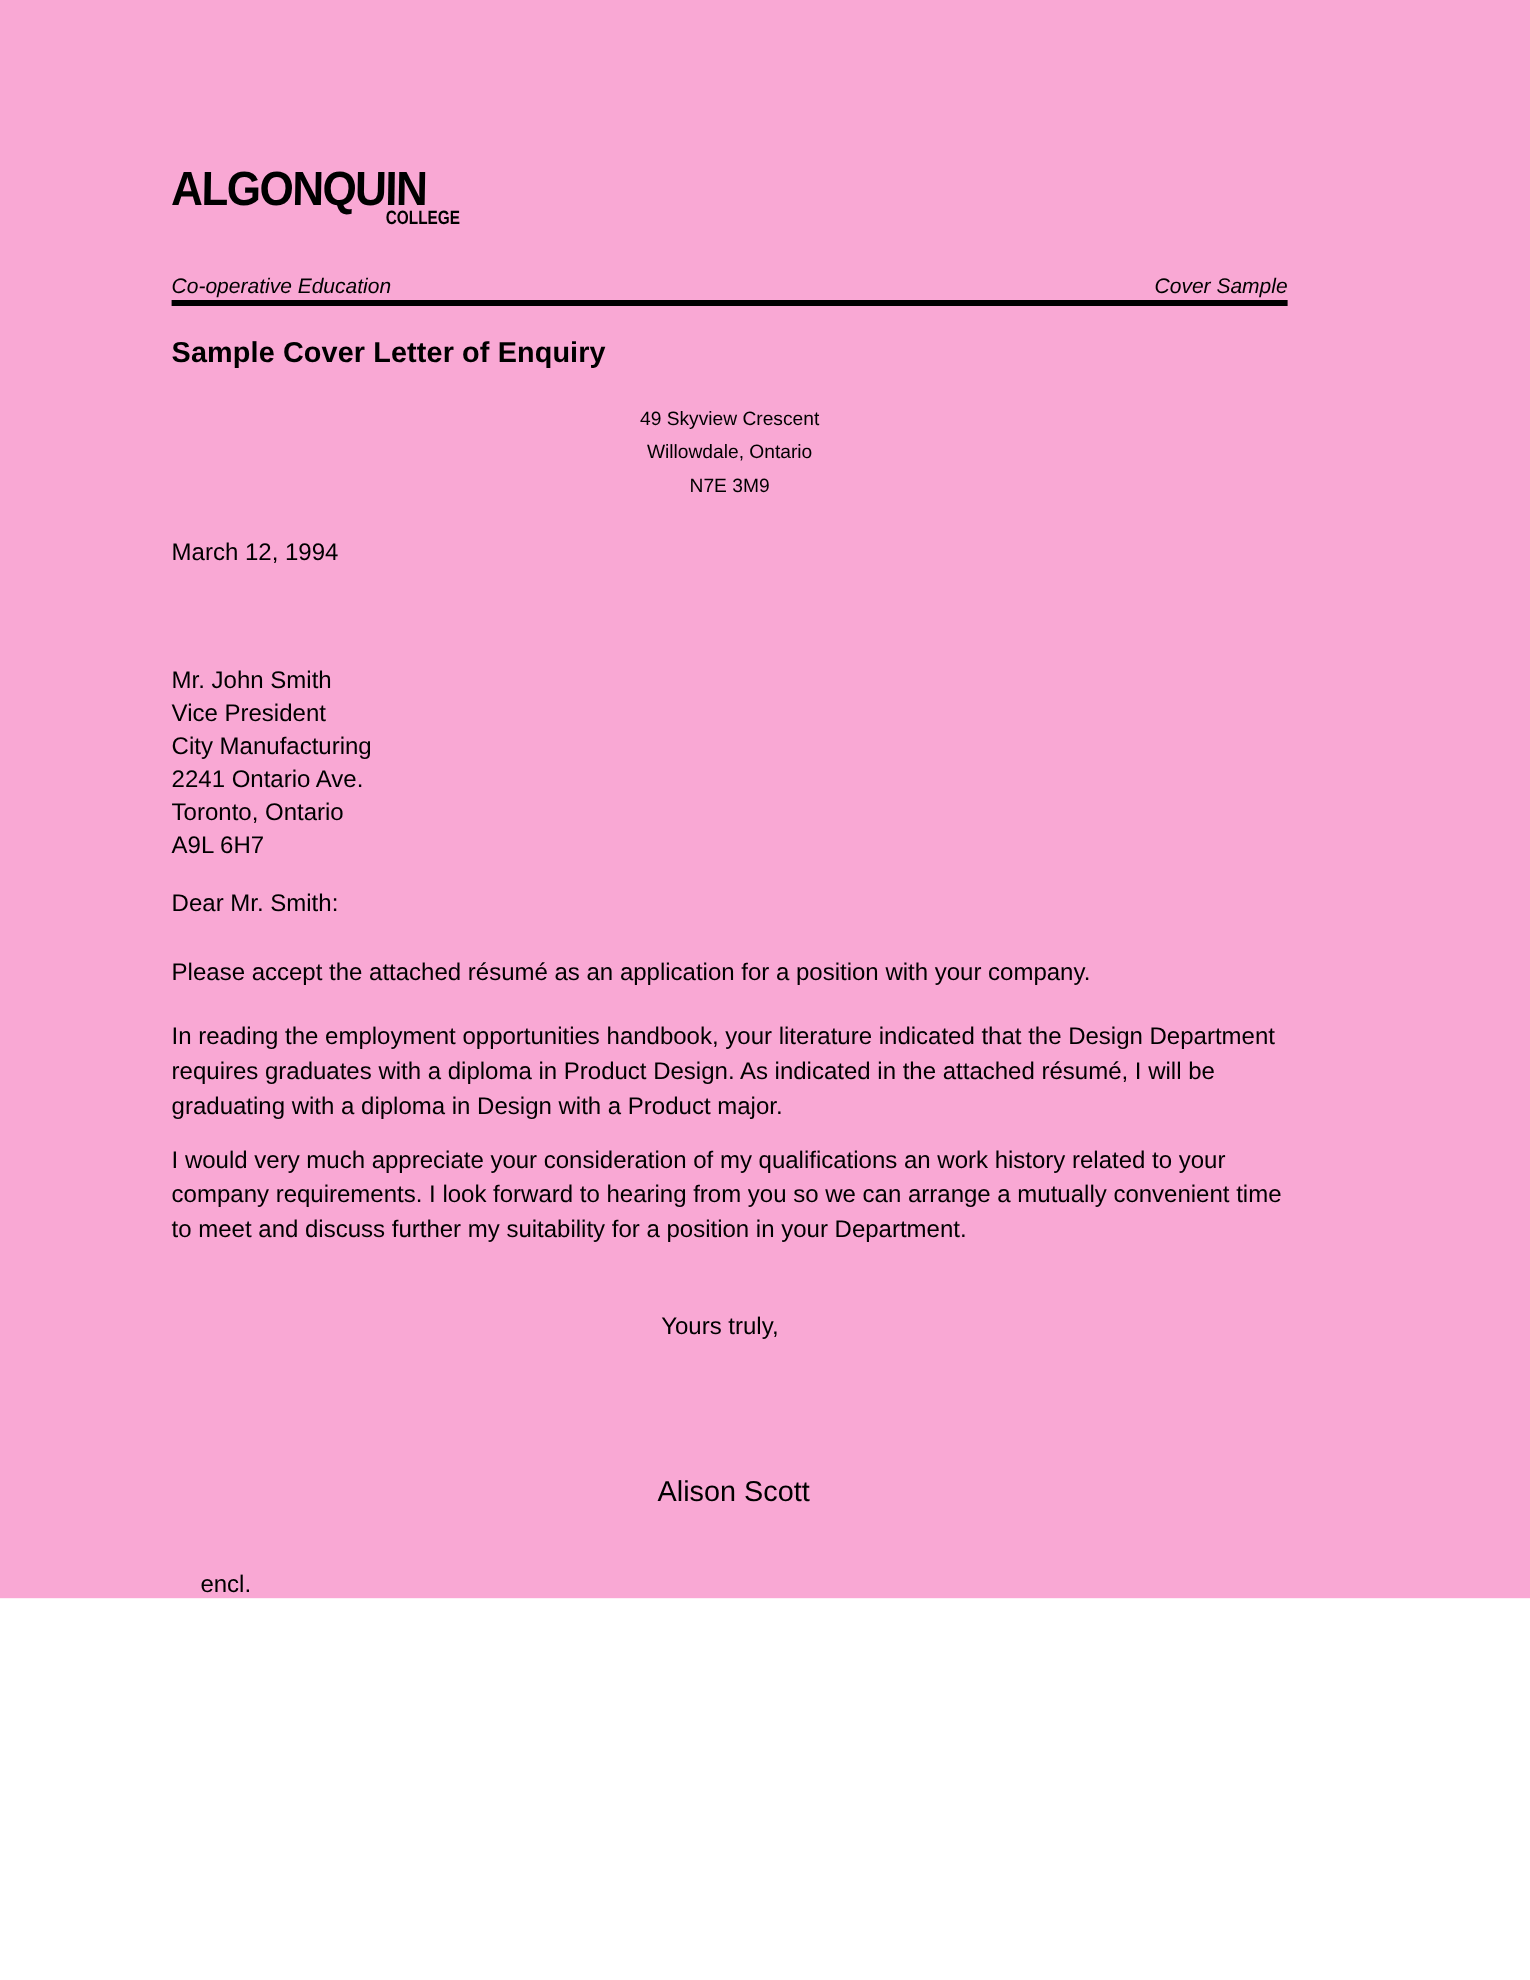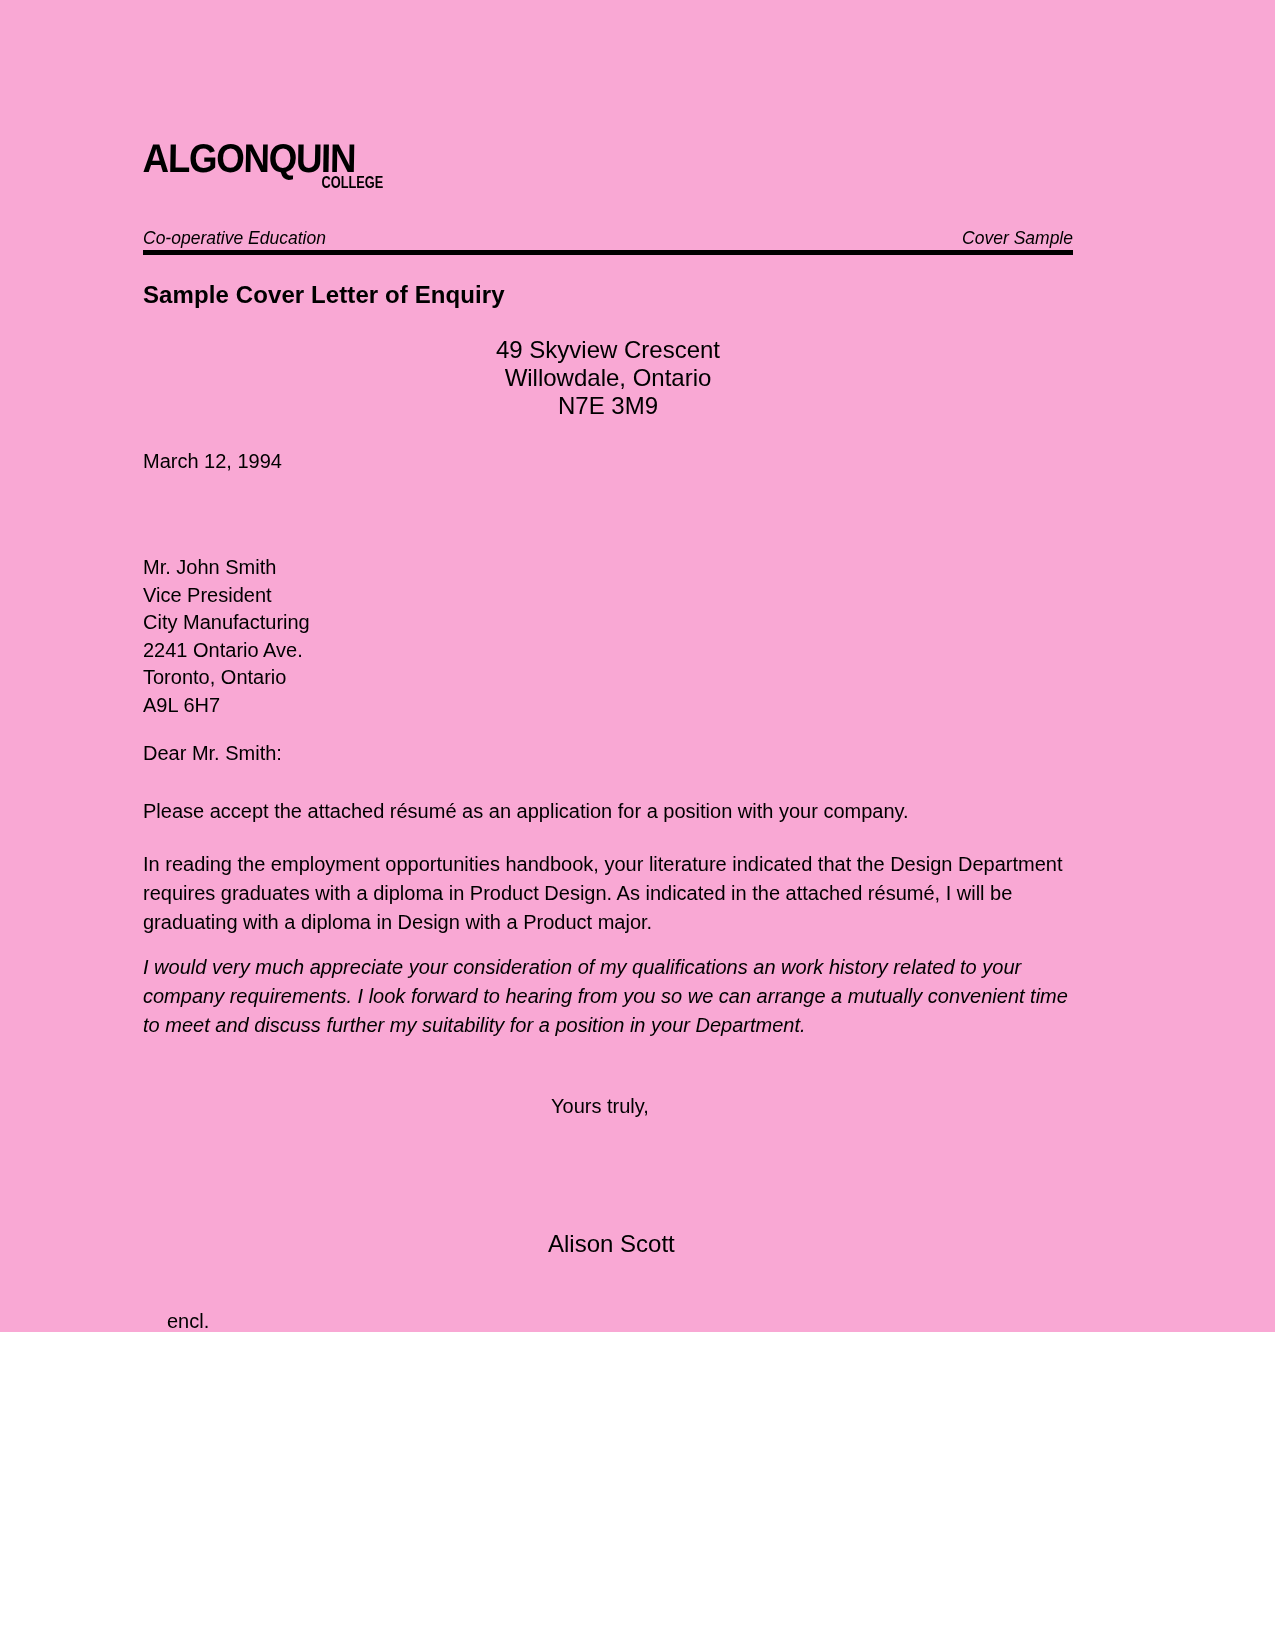--- a/index.html
+++ b/index.html
@@ -88,21 +88,21 @@
     letter-spacing: 0.1px;
   }
 
   
   .return-address {
     position: absolute;
     left: 143px;
     top: 336px;
     width: 930px;
     text-align: center;
-    font-size: 24px;
+    font-size: 16px;
     line-height: 28px;
   }
   .date-line {
     position: absolute;
     left: 143px;
     top: 447px;
     width: 930px;
     font-size: 20px;
     line-height: 28px;
   }
@@ -126,21 +126,21 @@
   .body-para {
     position: absolute;
     left: 143px;
     width: 930px;
     font-size: 20px;
     line-height: 29px;
     text-align: left;
   }
   .p1 { top: 797px; }
   .p2 { top: 850px; }
-  .p3 { top: 953px; font-style: italic; }
+  .p3 { top: 953px; }
 
   
   .closing {
     position: absolute;
     left: 551px;
     top: 1095px;
     font-size: 20px;
   }
   .signature-name {
     position: absolute;

